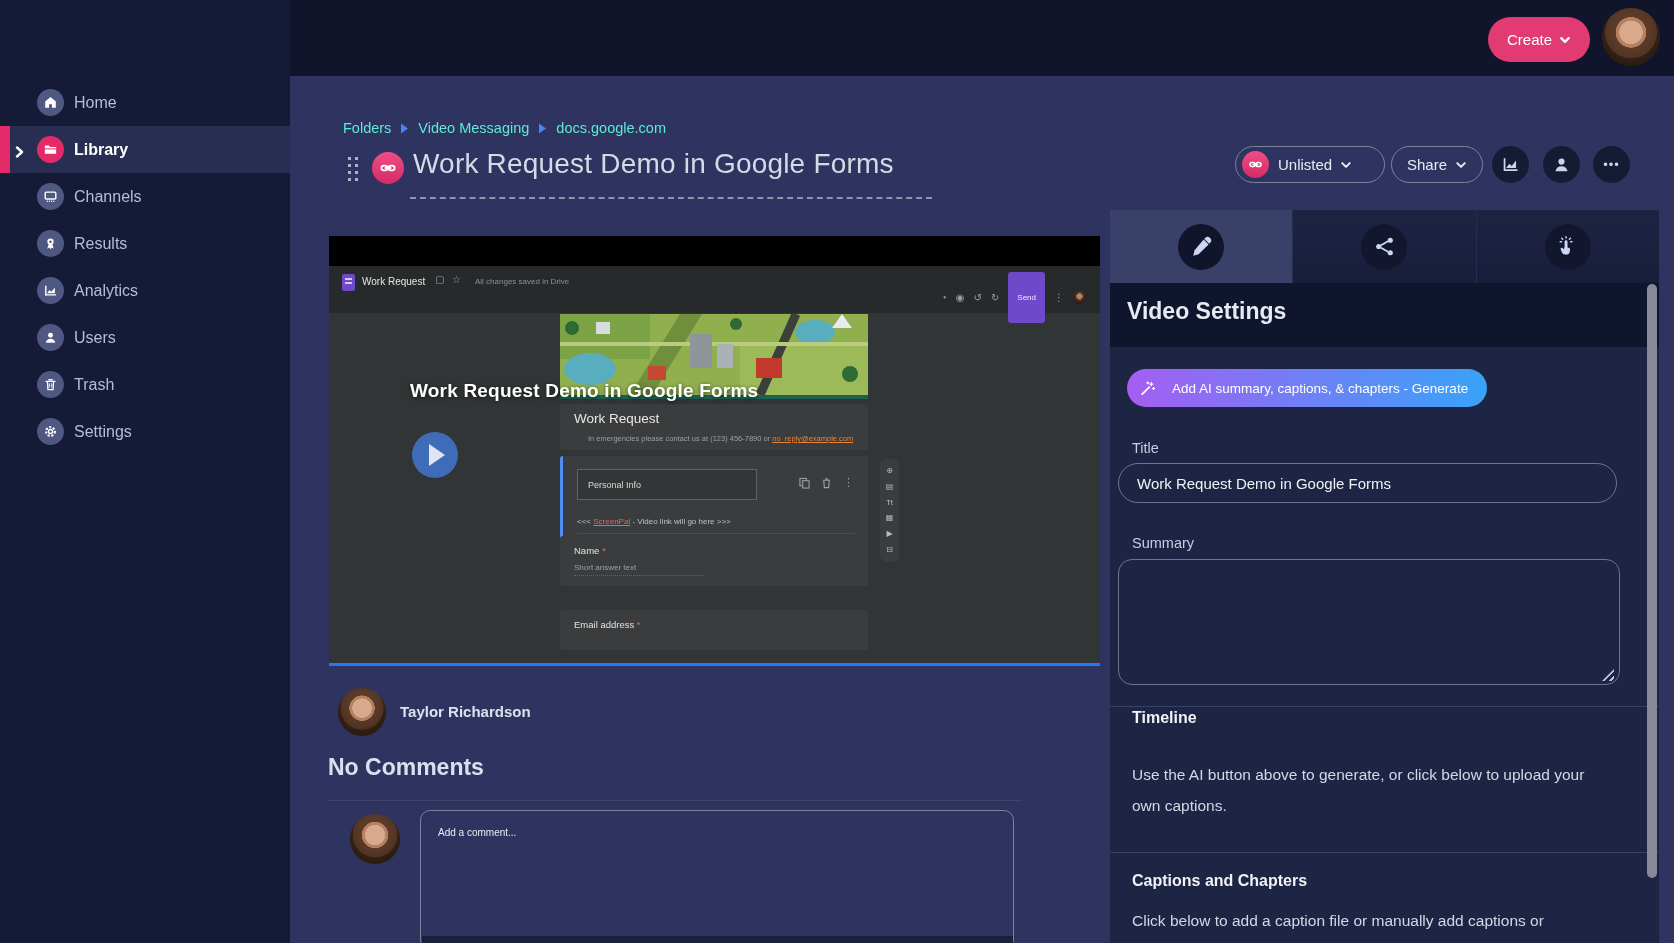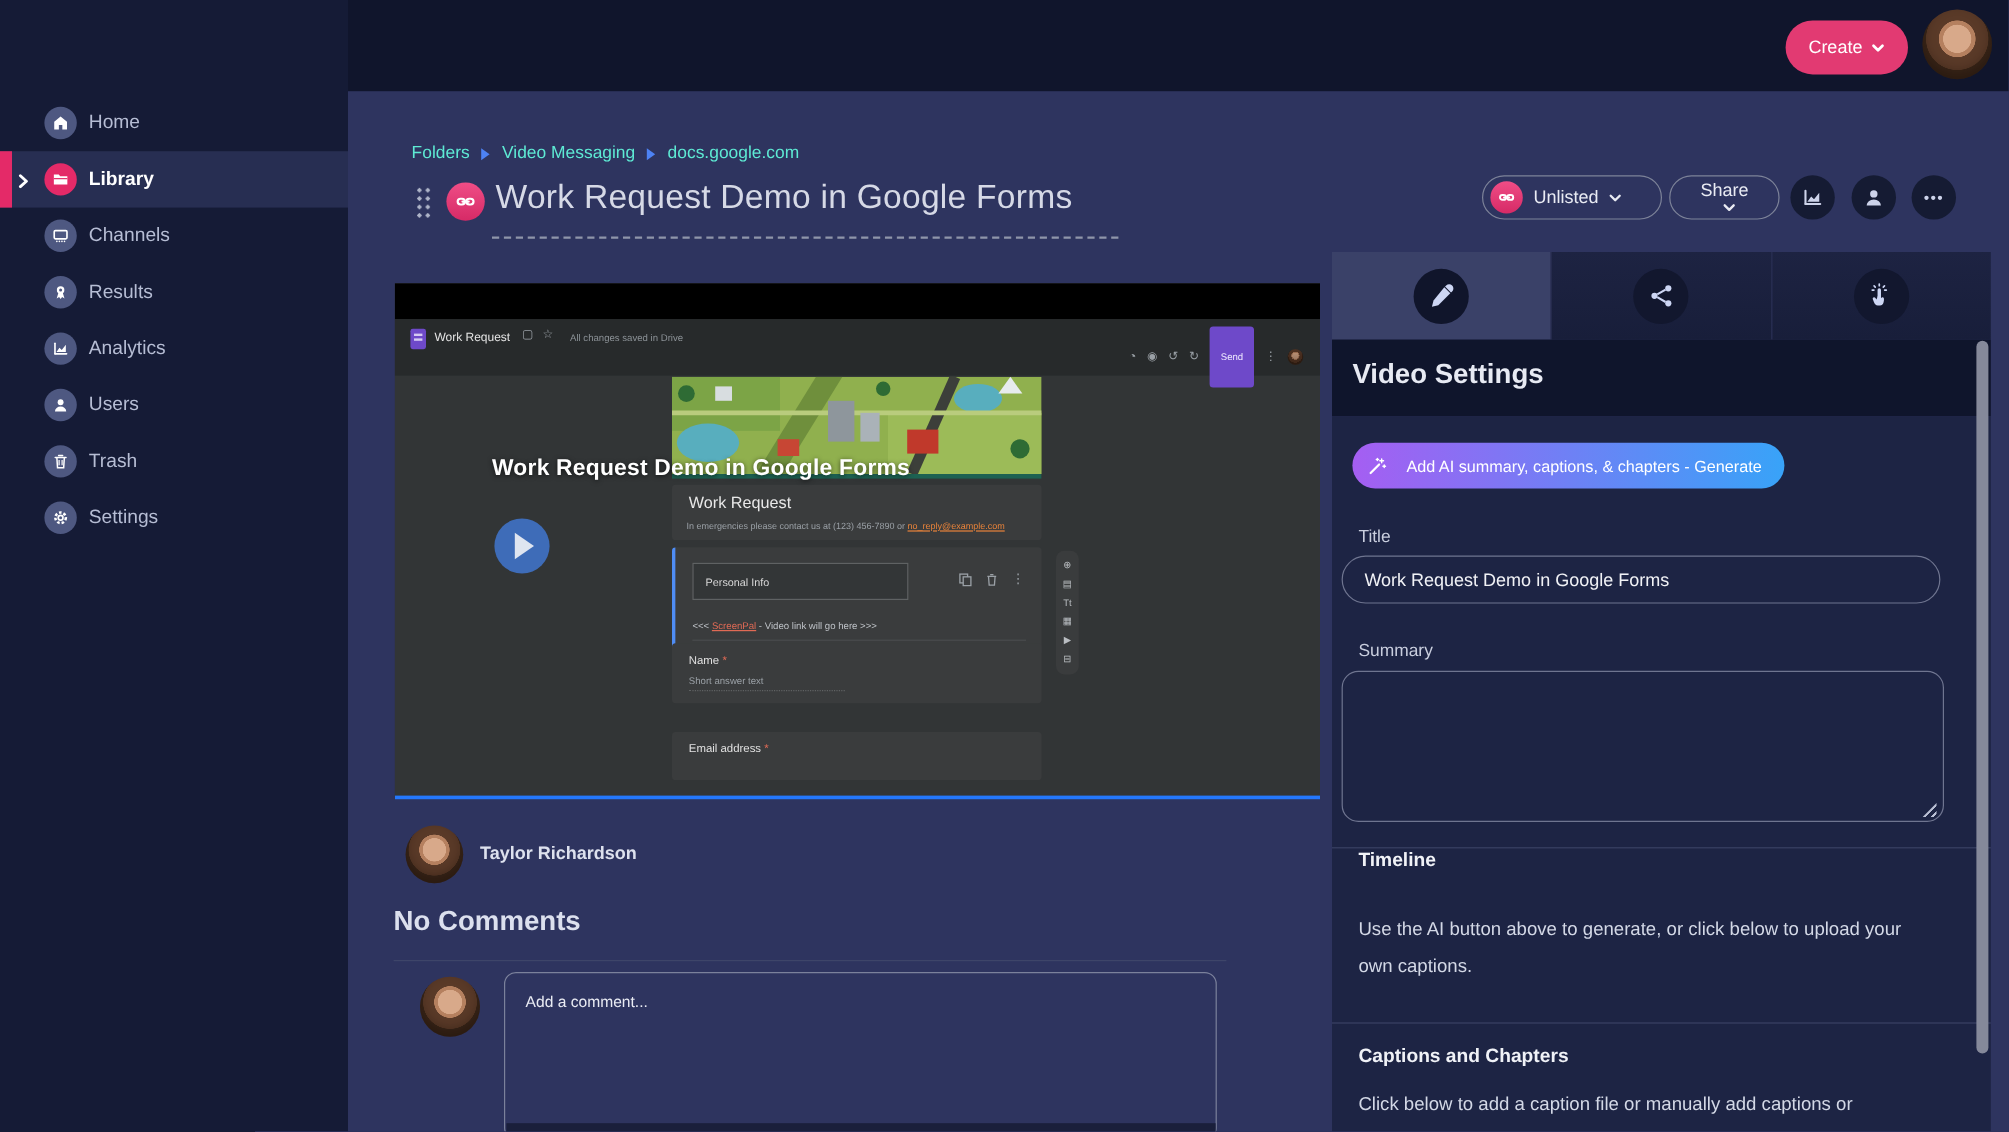--- a/index.html
+++ b/index.html
@@ -57,21 +57,21 @@
   .title-underline { position:absolute; left:410px; top:197px; width:522px; border-top:2px dashed #8f95aa; }
 
   
   .pill { position:absolute; top:146px; height:37px; border:1px solid #7d8399; border-radius:19px;
     background:transparent; color:#e9ebf3; font-size:15px; display:flex; align-items:center; cursor:pointer; }
   .pill svg.chev { width:12px; height:12px; margin-left:8px; }
   .pill-privacy { left:1235px; width:150px; padding:0 14px 0 6px; }
   .pill-privacy .mini-circle { width:27px; height:27px; border-radius:50%;
     background:linear-gradient(180deg,#ef4d86,#d62a66); display:flex; align-items:center; justify-content:center; margin-right:9px; }
   .mini-circle svg { width:15px; height:15px; }
-  .pill-share { left:1391px; width:92px; justify-content:center;flex-direction:column; }
+  .pill-share { left:1391px; width:92px; justify-content:center; }
   .round-btn { position:absolute; top:146px; width:37px; height:37px; border-radius:50%; background:#151b33;
     border:none; display:flex; align-items:center; justify-content:center; cursor:pointer; }
   .round-btn svg { width:19px; height:19px; }
   .round-btn .dots { color:#cdd3ea; font-size:13px; letter-spacing:1px; }
 
   
   .player { position:absolute; left:329px; top:236px; width:771px; height:430px; background:#323536; overflow:hidden; }
   .v-black { position:absolute; left:0; top:0; width:771px; height:30px; background:#000; }
   .v-chrome { position:absolute; left:0; top:30px; width:771px; height:47px; background:#272a2b; }
   .v-docicon { position:absolute; left:13px; top:8px; width:13px; height:17px; background:#6e49c9; border-radius:2px; }
@@ -88,21 +88,21 @@
   .v-tabs { position:absolute; left:0; top:57px; width:771px; display:flex; justify-content:center; gap:16px; }
   .v-tab { font-size:9px; color:#9aa0a6; padding-bottom:3px; cursor:pointer; }
   .v-tab.active { color:#5bb974; border-bottom:2px solid #5bb974; }
 
   .v-map { position:absolute; left:231px; top:78px; width:308px; height:85px; }
   .v-map svg { width:100%; height:100%; display:block; }
 
   .v-card { position:absolute; left:231px; width:308px; background:#3a3c3d; border-radius:3px; }
   .v-card-title { top:168px; height:46px; }
   .v-form-title { position:absolute; left:14px; top:7px; font-size:13.5px; color:#e8e8e8; }
-  .v-form-sub { position:absolute; left:12px; top:30px; font-size:7.5px; color:#9aa0a6; white-space:nowrap; }
+  .v-form-sub { position:absolute; left:28px; top:30px; font-size:7.5px; color:#9aa0a6; white-space:nowrap; }
   .v-form-sub .lnk { color:#e8833a; text-decoration:underline; }
 
   .v-card-question { top:220px; height:90px; border-left:3px solid #4f8df5; }
   .v-qfield { position:absolute; left:14px; top:13px; width:180px; height:31px; background:#333637;
     border:1px solid #5f6263; display:flex; align-items:center; padding-left:10px; font-size:9px; color:#d8d8d8; }
   .v-qicons { position:absolute; right:14px; top:20px; display:flex; gap:11px; align-items:center; }
   .v-qicons svg { width:11px; height:12px; }
   .v-qicons .keb { color:#9aa0a6; font-size:11px; }
   .v-qlink { position:absolute; left:14px; top:61px; font-size:8px; color:#bdc1c6; }
   .v-qlink .sp { color:#e06a55; text-decoration:underline; }
@@ -136,21 +136,21 @@
   .vc-time { position:absolute; top:11px; font-size:14.5px; font-weight:600; color:#e3eaff; }
 
   
   .owner-avatar { position:absolute; left:338px; top:688px; width:48px; height:48px; }
   .owner-name { position:absolute; left:400px; top:703px; font-size:15px; font-weight:600; color:#dde1ee; }
   .no-comments { position:absolute; left:328px; top:754px; font-size:23px; color:#dce0ee; }
   .comments-divider { position:absolute; left:328px; top:800px; width:694px; border-top:1px solid #3e4569; }
   .composer-avatar { position:absolute; left:350px; top:814px; width:50px; height:50px; }
   .composer-box { position:absolute; left:420px; top:810px; width:594px; height:140px;
     border:1px solid #7b819b; border-radius:10px; background:transparent; cursor:text; }
-  .composer-placeholder { position:absolute; left:17px; top:16px; font-size:13px; color:#e9ebf3; }
+  .composer-placeholder { position:absolute; left:17px; top:16px; font-size:10px; color:#e9ebf3; }
   .composer-strip { position:absolute; left:1px; bottom:-8px; width:591px; height:21px; background:#1a1f3b; }
 
   
   .panel-tabs { position:absolute; left:1110px; top:210px; width:549px; height:73px; display:flex; }
   .panel-tab { flex:1; background:linear-gradient(180deg,#1d2342,#181e3a); border-right:1px solid #262c4e;
     display:flex; align-items:center; justify-content:center; cursor:pointer; }
   .panel-tab:last-child { border-right:none; }
   .panel-tab.active { background:#3a4168; }
   .ptab-circle { width:46px; height:46px; border-radius:50%; background:#12172e;
     display:flex; align-items:center; justify-content:center; }

